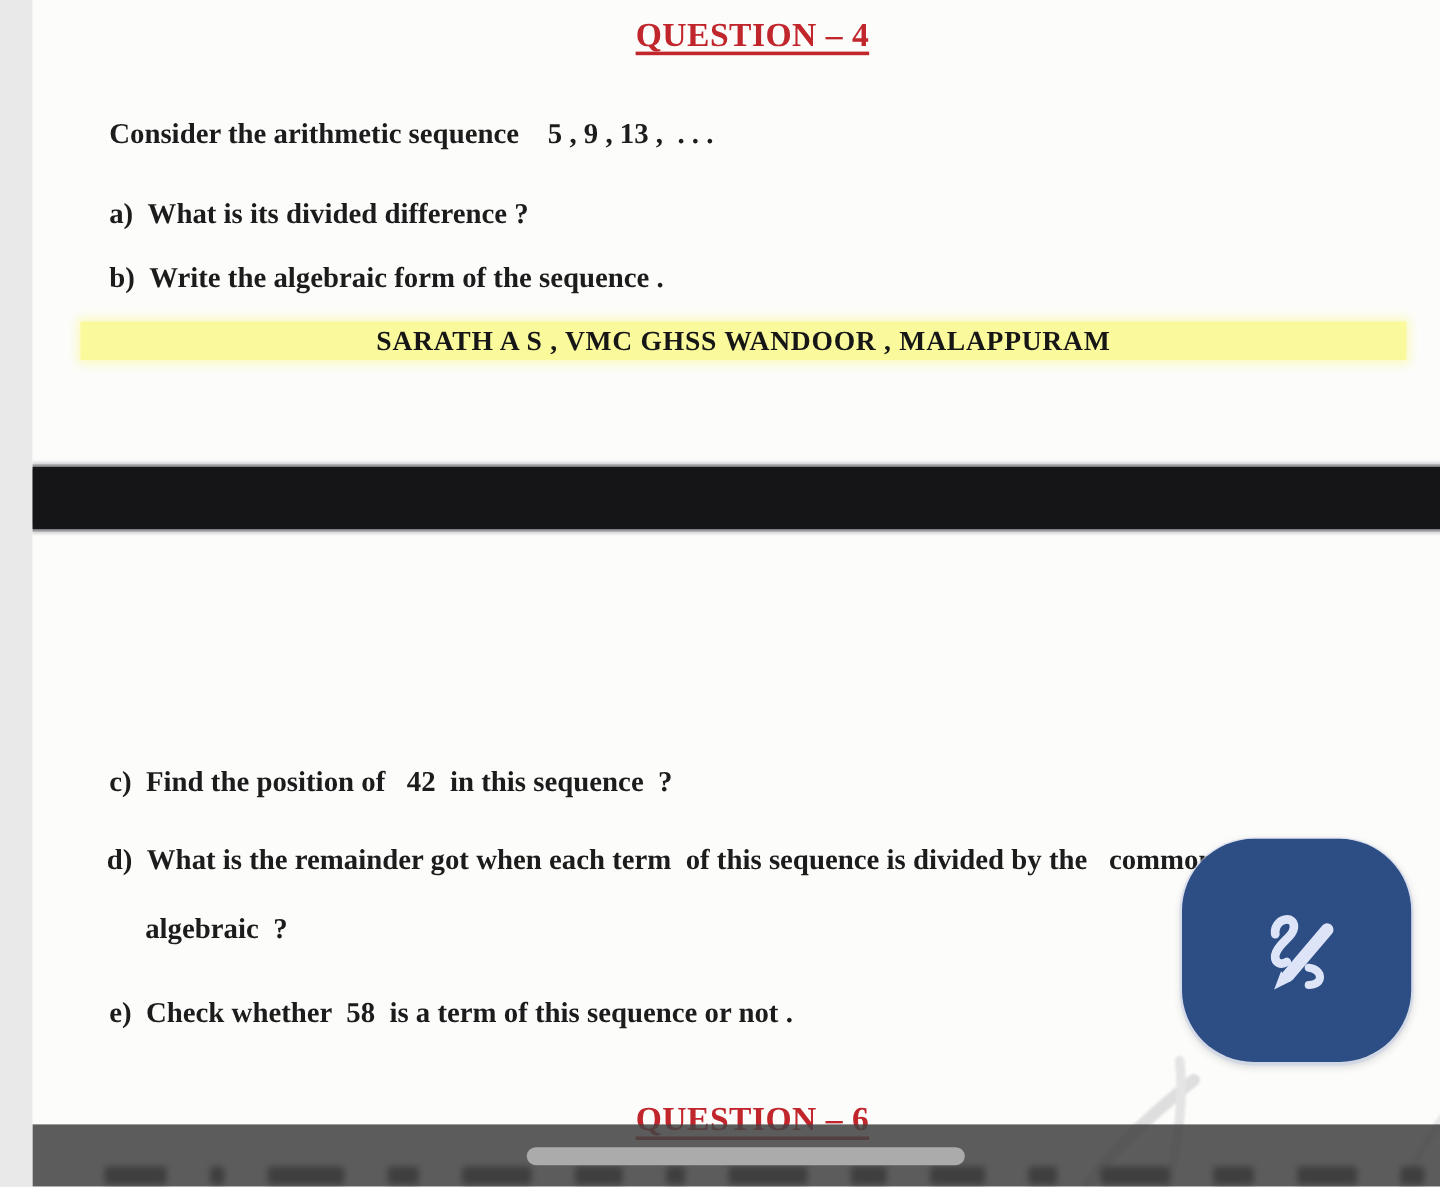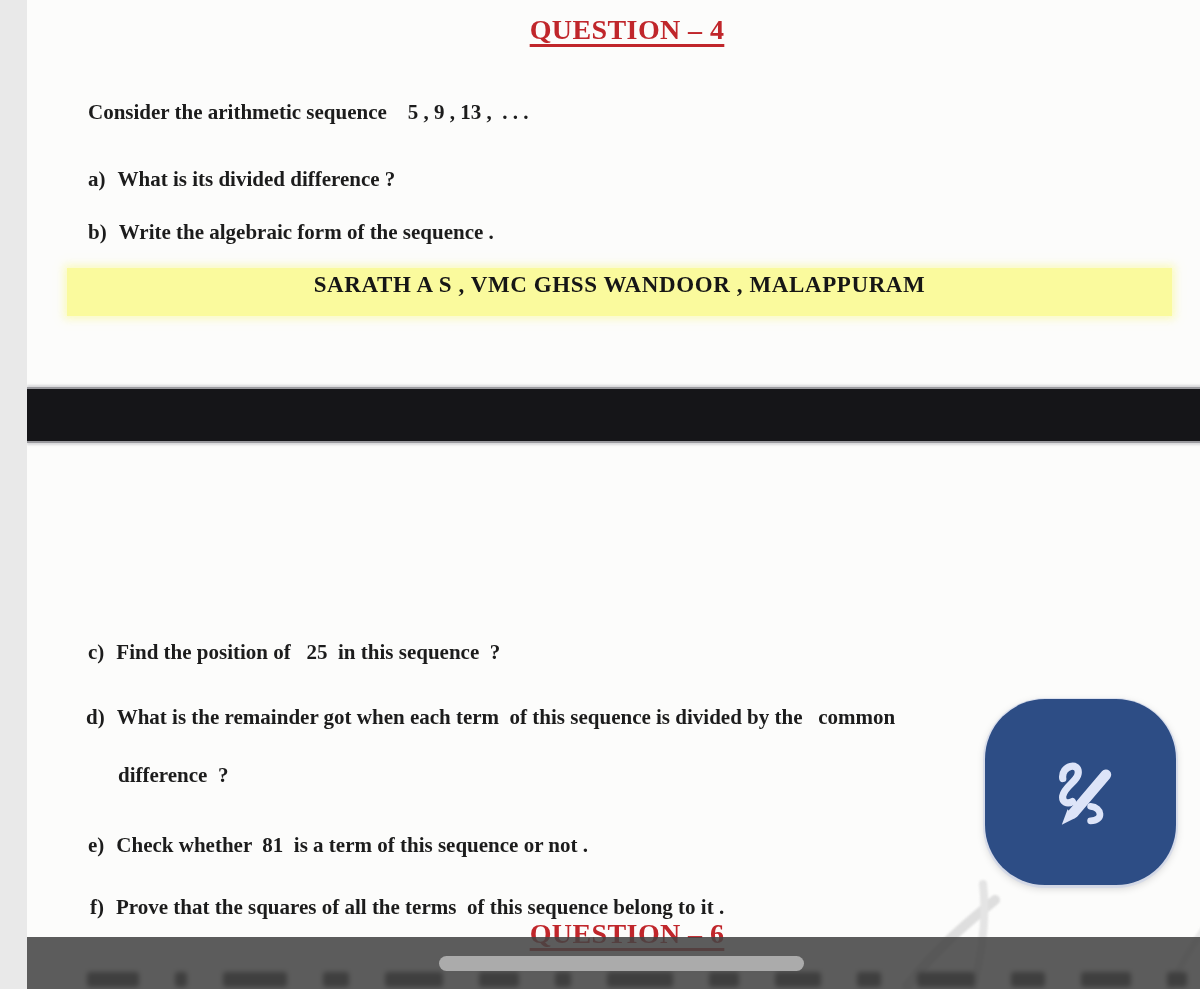--- a/index.html
+++ b/index.html
@@ -20,37 +20,37 @@
     color:#c0262b;
     text-decoration:underline;
     text-decoration-thickness:2.5px;
     text-underline-offset:5px;
     z-index:1;
   }
   .title-q4{top:14px;}
   .title-q5{top:918px;}
   .line{
     position:absolute;left:40px;
-    font-size:21px;line-height:34px;
+    font-size:24px;line-height:34px;
     white-space:pre;
     z-index:1;
   }
   .line .lbl{display:inline-block;margin-right:12px;white-space:pre;}
   .line .txt{white-space:pre;}
   .line-intro{top:61px;}
   .line-a{top:128px;}
   .line-b{top:181px;}
   .line-c{top:601px;left:40px;}
   .line-d{top:666px;left:38px;}
   .line-d2{top:724px;left:70px;}
   .line-e{top:794px;left:40px;}
   .line-f{top:856px;left:42px;}
   .banner{
     position:absolute;left:40px;top:268px;
-    width:1105px;height:48px;
+    width:1105px;height:32px;
     background:#fafa9d;
     box-shadow:0 0 8px 3px rgba(250,250,170,.75);
     text-align:center;
     font-size:23px;line-height:33px;
     letter-spacing:.6px;
     color:#161616;
     z-index:1;
   }
   .black-band{
     position:absolute;left:0;top:389px;
@@ -116,38 +116,35 @@
 
   <div class="line line-b">
     <span class="lbl">b)</span><span class="txt">Write the algebraic form of the sequence .</span>
   </div>
 
   <div class="banner">SARATH  A S  ,  VMC GHSS  WANDOOR  ,  MALAPPURAM</div>
 
   <div class="black-band"></div>
 
   <div class="line line-c">
-    <span class="lbl">c)</span><span class="txt">Find the position of   25  in this sequence  ?</span>
+    <span class="lbl">c)</span><span class="txt">Find the position of   42  in this sequence  ?</span>
   </div>
 
   <div class="line line-d">
     <span class="lbl">d)</span><span class="txt">What is the remainder got when each term  of this sequence is divided by the   common</span>
   </div>
 
   <div class="line line-d2">
-    <span class="txt">difference  ?</span>
+    <span class="txt">algebraic  ?</span>
   </div>
 
   <div class="line line-e">
-    <span class="lbl">e)</span><span class="txt">Check whether  81  is a term of this sequence or not .</span>
+    <span class="lbl">e)</span><span class="txt">Check whether  58  is a term of this sequence or not .</span>
   </div>
 
-  <div class="line line-f">
-    <span class="lbl">f)</span><span class="txt">Prove that the squares of all the terms  of this sequence belong to it .</span>
-  </div>
 
   <div class="qtitle title-q5">QUESTION – 6</div>
 
   <svg class="watermark" viewBox="0 0 350 121" xmlns="http://www.w3.org/2000/svg">
     <path d="M30 118 C 60 80, 90 55, 118 32" stroke="#d9d9d9" stroke-width="10" fill="none" stroke-linecap="round"></path>
     <path d="M96 121 C 104 90, 110 50, 106 16" stroke="#e0e0e0" stroke-width="8" fill="none" stroke-linecap="round"></path>
     <path d="M292 121 C 306 92, 322 66, 340 44" stroke="#dedede" stroke-width="7" fill="none" stroke-linecap="round" opacity=".8"></path>
   </svg>
 
   <div class="next-line-smudge">

